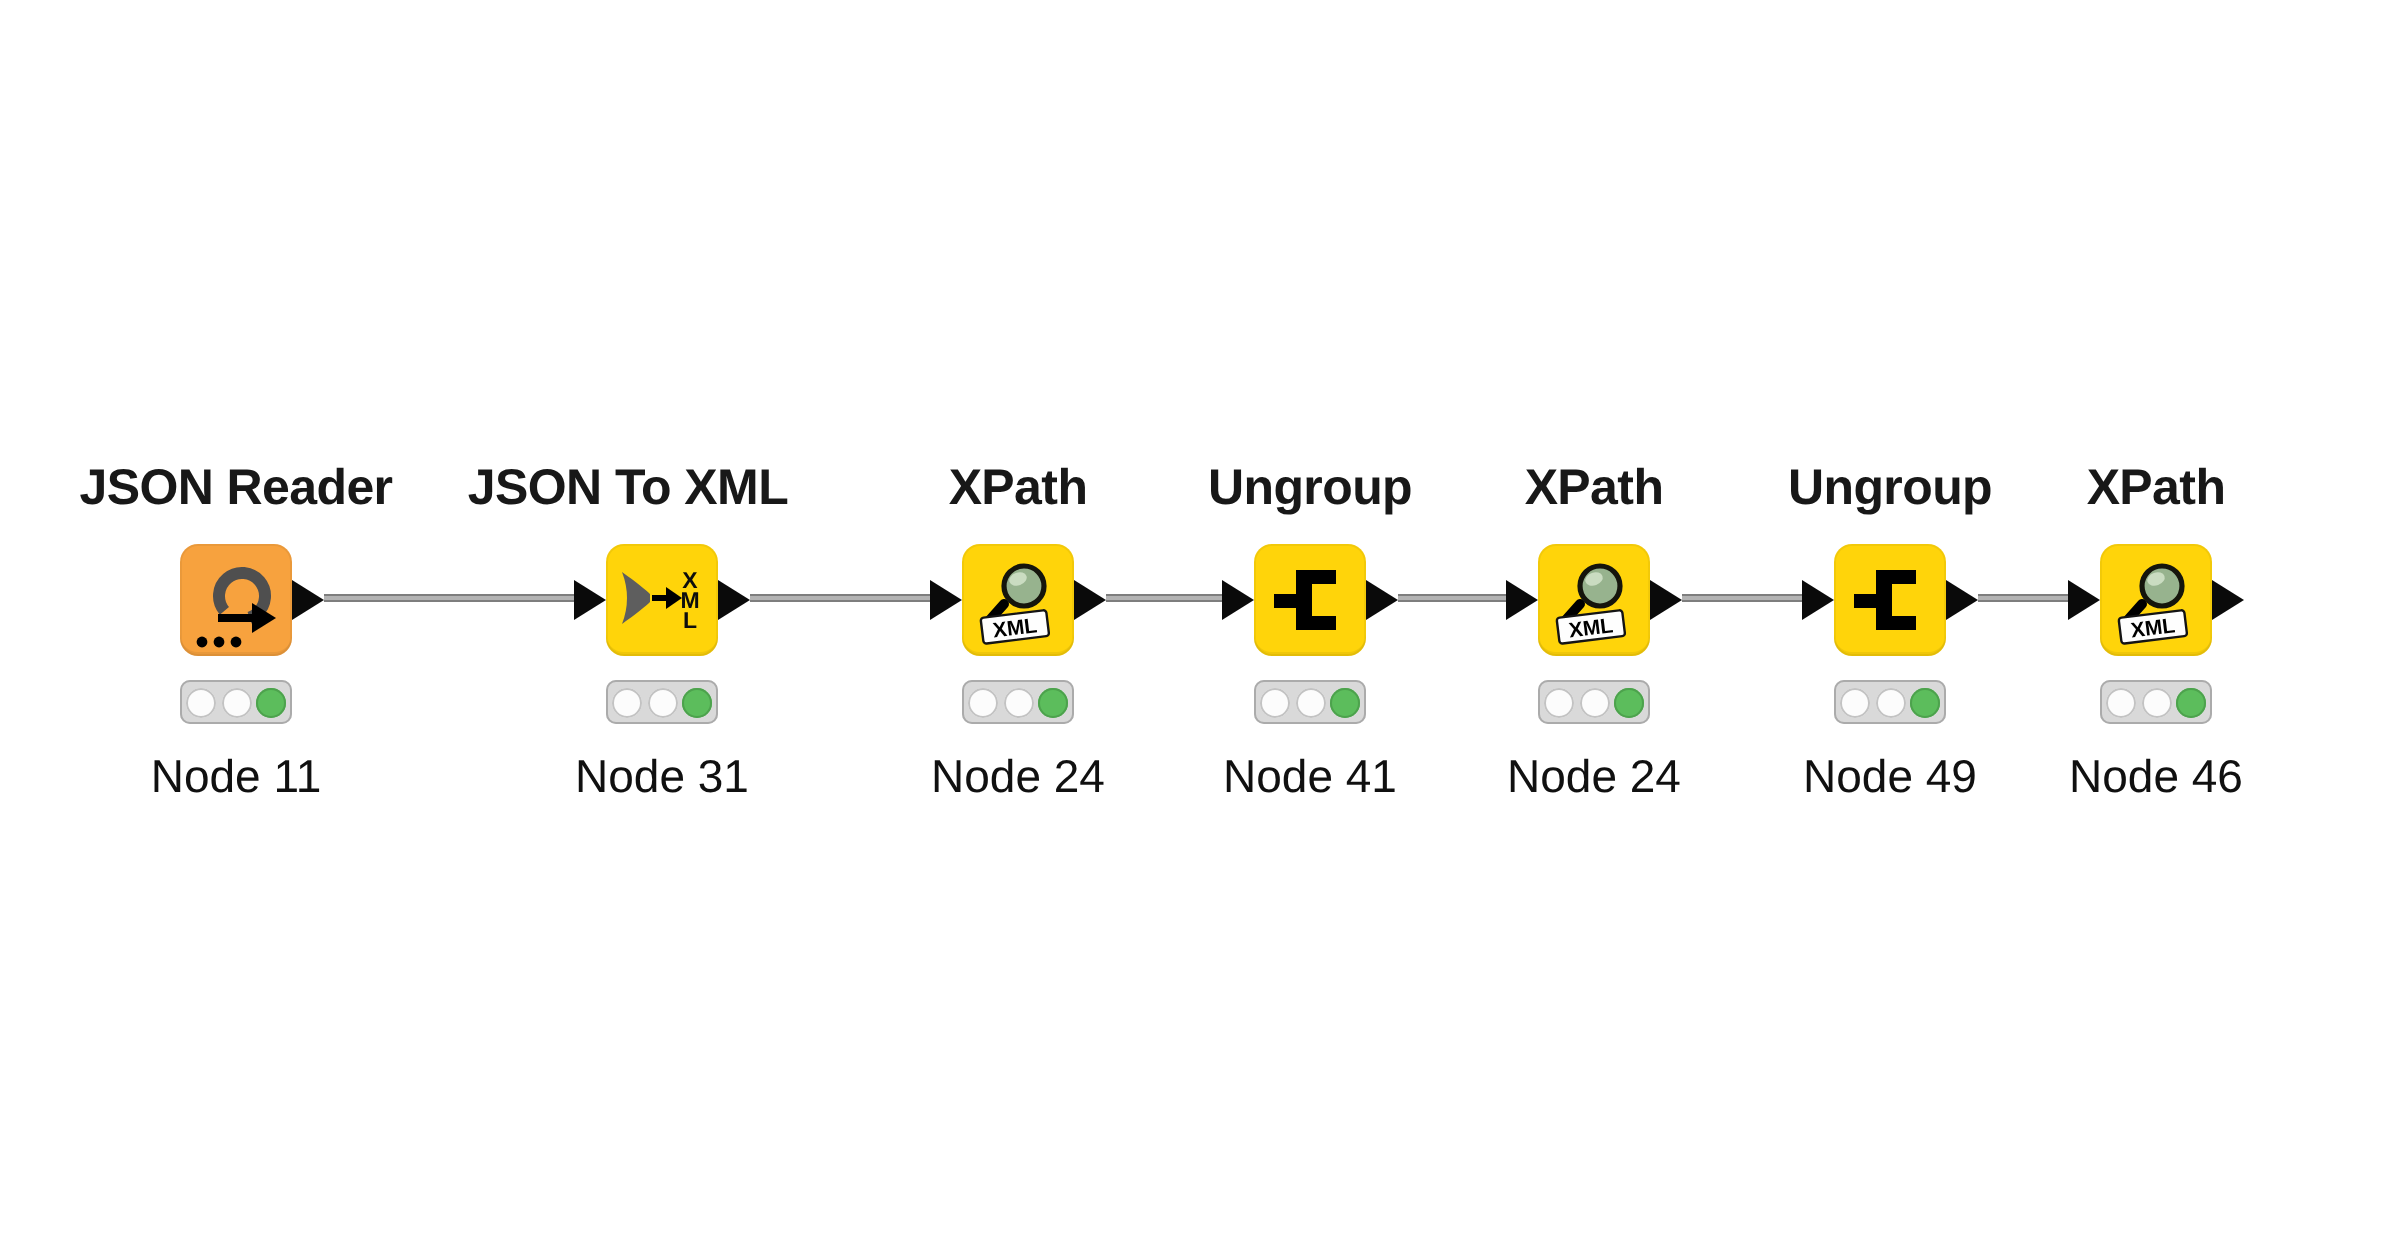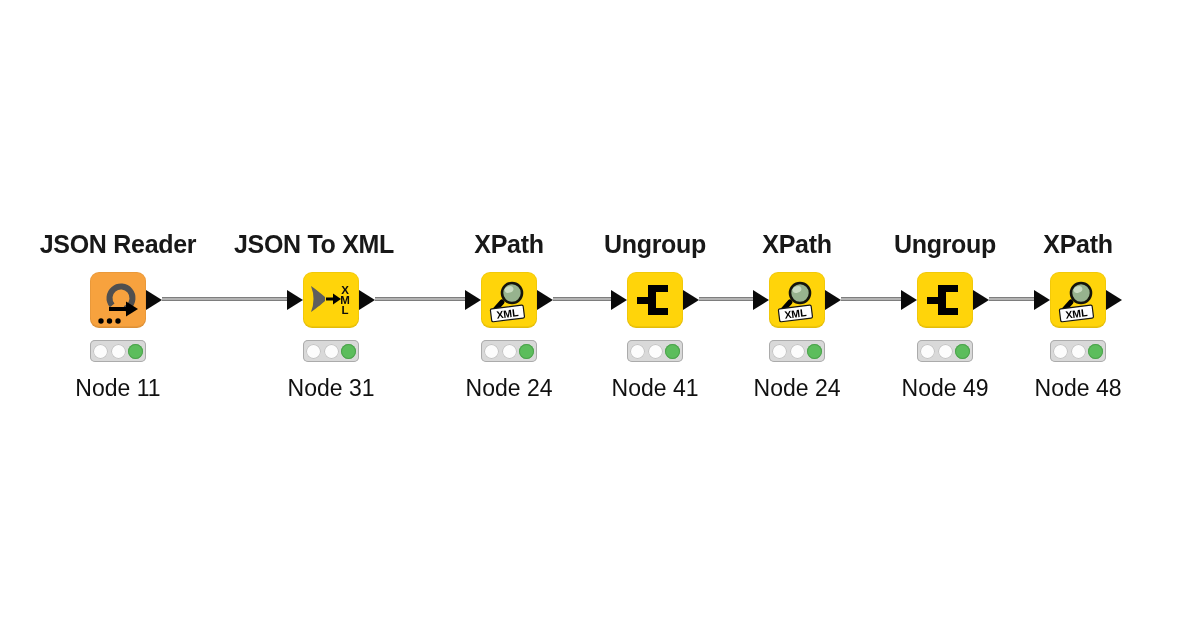--- a/index.html
+++ b/index.html
@@ -235,16 +235,16 @@
       </svg>
 
     </div>
     <span class="port port-out" style="left: 1106px;"></span>
 
     <div class="traffic-light" style="left: 1050px;">
       <span class="bulb off"></span>
       <span class="bulb off"></span>
       <span class="bulb green"></span>
     </div>
-    <div class="node-label" style="left: 968px;">Node 48</div>
+    <div class="node-label" style="left: 968px;">Node 46</div>
   </div>
     </div>
 </div>
 
 </body></html>

